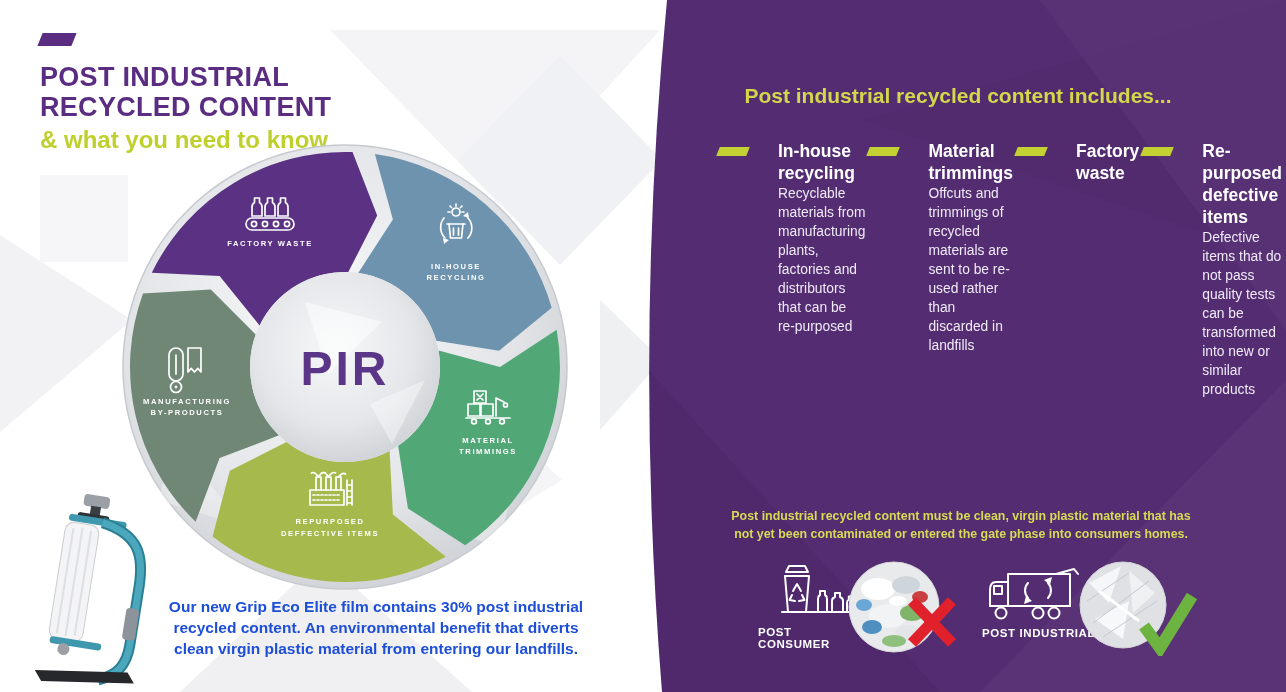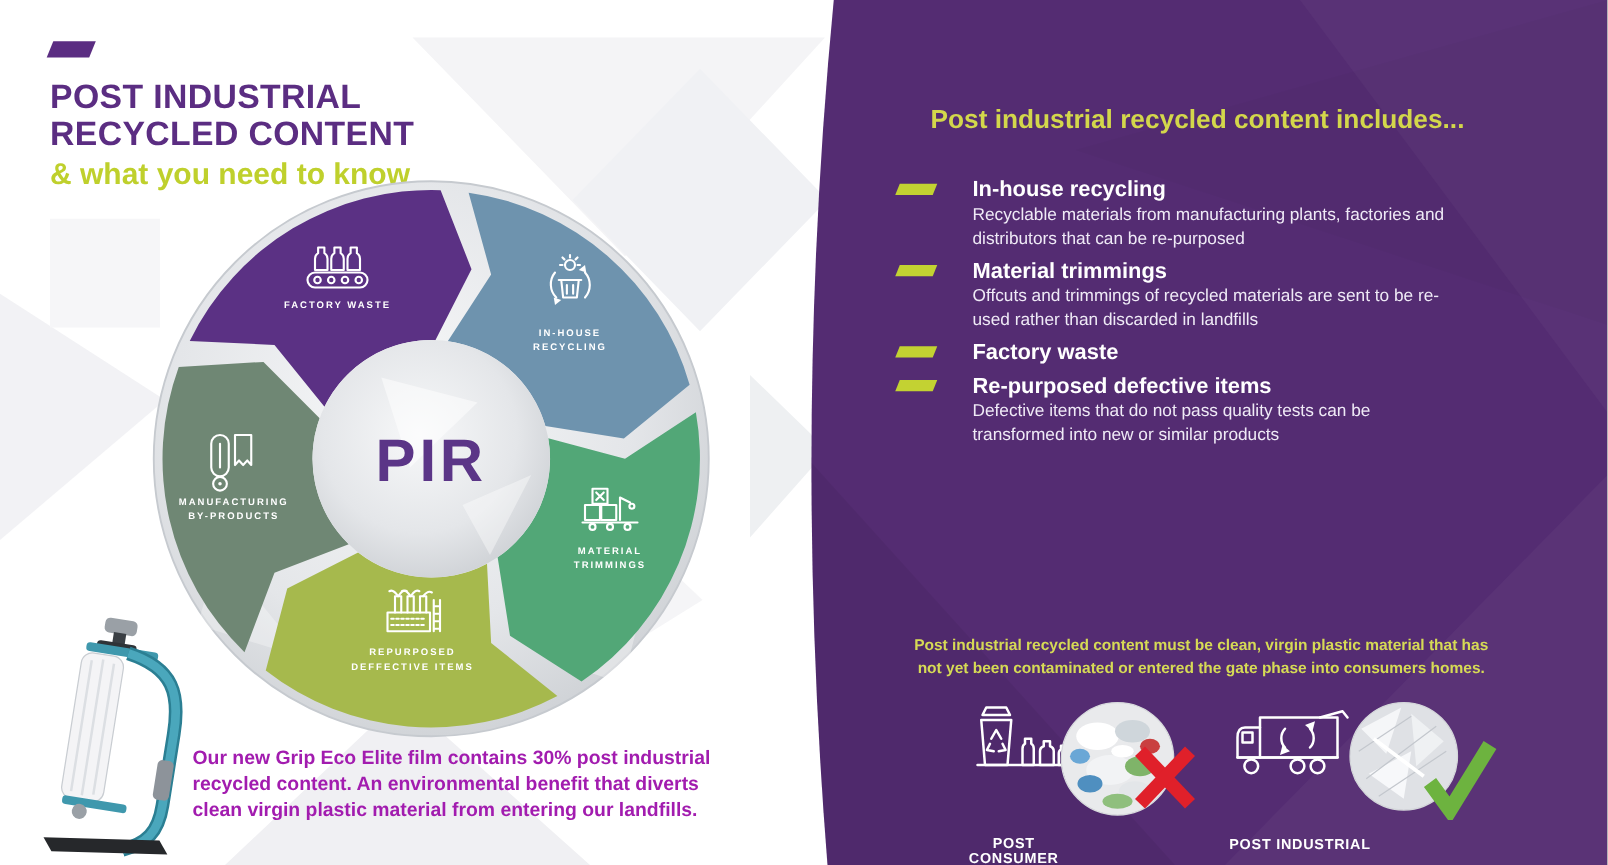--- a/index.html
+++ b/index.html
@@ -12,31 +12,31 @@
   .sub-title{left:40px;top:126px;font-size:24px;font-weight:800;color:#bfd02c;}
   
   .wheel{left:120px;top:142px;width:450px;height:450px;}
   .wheel text{font-family:"Liberation Sans",sans-serif;}
   .seg-label{font-size:7.6px;font-weight:700;fill:#ffffff;letter-spacing:1.6px;text-anchor:middle;}
   .pir{font-size:48px;font-weight:800;fill:#5b3587;letter-spacing:3px;text-anchor:middle;}
   .lineicon{stroke:#ffffff;stroke-width:1.7;fill:none;stroke-linejoin:round;stroke-linecap:round;}
   
   .dispenser{left:28px;top:490px;width:140px;height:200px;}
   
-  .footer-par{left:154px;top:596px;width:424px;font-size:15.5px;font-weight:700;color:#a21caf;line-height:21px;}
+  .footer-par{left:164px;top:596px;width:424px;font-size:15.5px;font-weight:700;color:#1d4ed8;line-height:21px;text-align:center;}
   
   .panel-heading{left:690px;top:84px;width:536px;text-align:center;font-size:21px;font-weight:800;color:#d3d74b;}
-  .panel-list{left:715px;top:140px;width:490px;display:flex;flex-direction:column;}
+  .panel-list{left:715px;top:140px;width:490px;display:flex;flex-direction:row;}
   .p-item{display:flex;margin-bottom:5px;}
   .p-bullet{flex:0 0 30px;height:9px;margin:7px 30px 0 3px;background:#c3d232;transform:skewX(-22deg);}
   .p-title{font-size:17.5px;font-weight:800;color:#ffffff;line-height:22px;}
   .p-desc{font-size:13.8px;font-weight:400;color:#efeaf6;line-height:19px;max-width:392px;}
   .panel-note{left:713px;top:507px;width:496px;text-align:center;font-size:12.4px;font-weight:700;
               color:#d6da55;line-height:18px;}
-  .cmp-label{position:absolute;text-align:center;font-size:11.5px;font-weight:800;color:#ffffff;letter-spacing:.6px;margin-top:43px;}
+  .cmp-label{position:absolute;text-align:left;font-size:11.5px;font-weight:800;color:#ffffff;letter-spacing:.6px;}
   .whiteicon{stroke:#ffffff;stroke-width:2;fill:none;stroke-linejoin:round;stroke-linecap:round;}
 </style>
 </head>
 <body>
 
 <div class="stage">
 
   <svg class="abs" style="left:0;top:0" width="1286" height="692">
     <polygon points="330,30 660,30 500,205" fill="#f4f4f6"></polygon>
     <polygon points="560,55 662,160 560,265 458,160" fill="#f0f1f4"></polygon>

